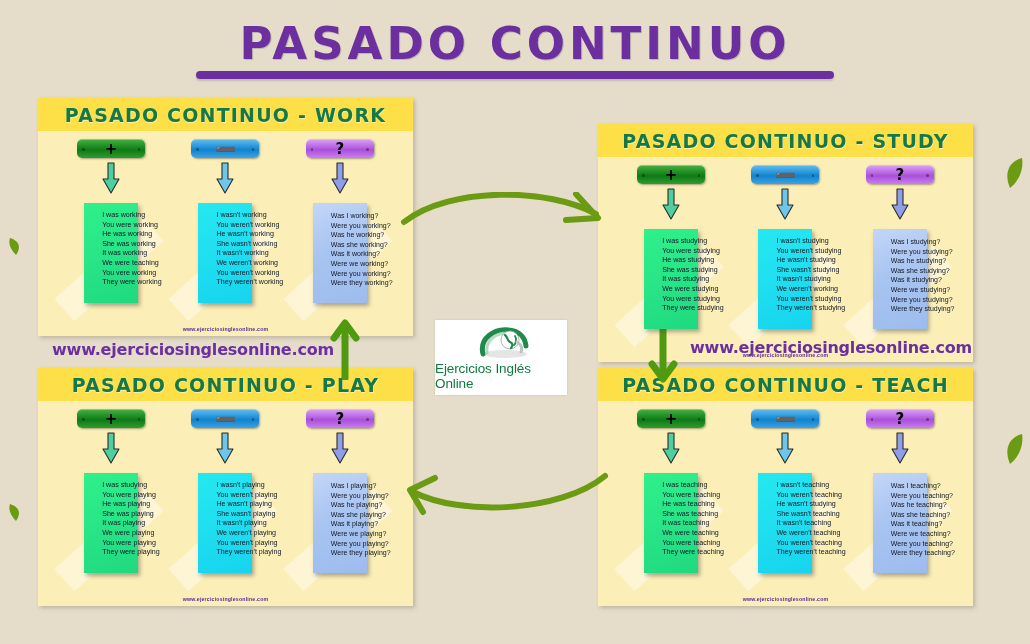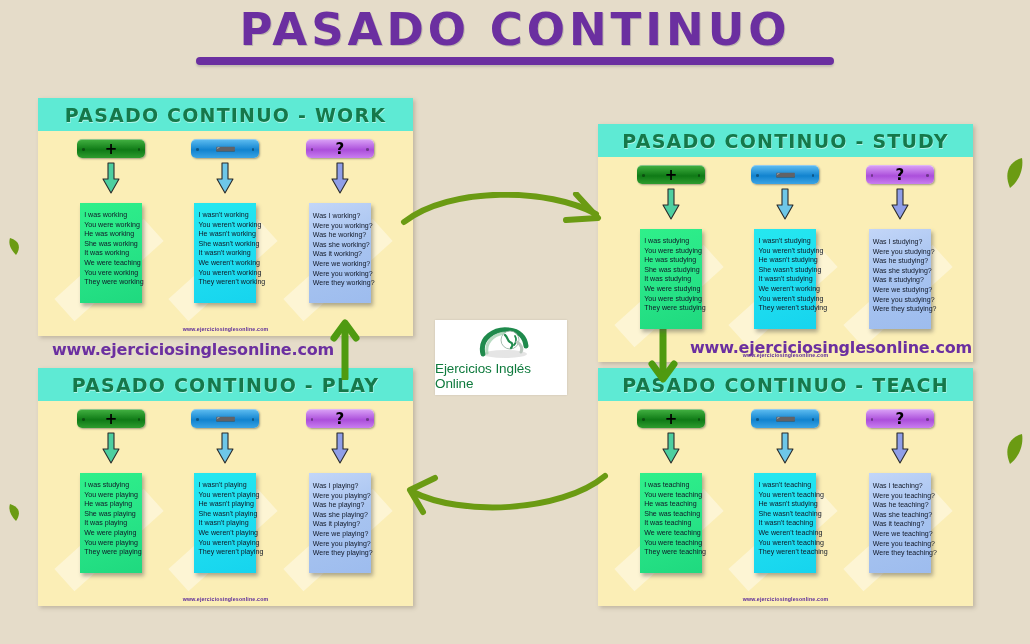--- a/index.html
+++ b/index.html
@@ -23,21 +23,21 @@
     height: 72px;
     text-align: center;
   }
   .page-title {
     font-family: "DejaVu Sans", sans-serif;
     font-size: 45px;
     font-weight: bold;
     color: #6b2fa0;
     letter-spacing: 4px;
     line-height: 52px;
-    padding-top: 4px;
+    padding-top: 18px;
     text-shadow: 1px 1px 0 rgba(120,120,120,0.35);
   }
   .title-underline {
     width: 638px;
     height: 8px;
     background: #6b2fa0;
     border-radius: 4px;
     margin: 1px auto 0 auto;
     box-shadow: 0 2px 2px rgba(120,120,120,0.3);
   }
@@ -49,21 +49,21 @@
     box-shadow: 2px 2px 4px rgba(120,110,90,0.35);
     overflow: hidden;
   }
   .panel-tl { left: 38px;  top: 98px;  width: 375px; height: 238px; }
   .panel-tr { left: 598px; top: 98px;  width: 375px; height: 238px; margin-top: 26px; }
   .panel-bl { left: 38px;  top: 368px; width: 375px; height: 238px; }
   .panel-br { left: 598px; top: 368px; width: 375px; height: 238px; }
 
   .panel-header {
     height: 33px;
-    background: #5eead4;
+    background: #fde047;
     display: flex;
     align-items: center;
     justify-content: center;
   }
   .panel-header-text {
     font-family: "DejaVu Sans", sans-serif;
     font-size: 19px;
     font-weight: bold;
     color: #15784a;
     letter-spacing: 1.2px;
@@ -138,23 +138,23 @@
     width: 120px;
     height: 30px;
     background: rgba(255,255,255,0.42);
     transform: rotate(-42deg);
     left: -10px;
     top: 52px;
     pointer-events: none;
   }
   .card {
     position: relative;
-    width: 62px;
+    width: 54px;
     min-height: 100px;
-    padding: 8px 4px 8px 4px;
+    padding: 8px 4px 8px 18px;
     box-shadow: 2px 3px 4px rgba(80,80,80,0.45);
     z-index: 2;
   }
   .card-pos { background: linear-gradient(160deg,#2ff08a 0%, #29e688 45%, #1fd97f 100%); }
   .card-neg { background: linear-gradient(160deg,#25e8f0 0%, #20dff0 45%, #16d4ee 100%); }
   .card-que { background: linear-gradient(160deg,#c3d6f8 0%, #a8c4f0 45%, #9dbcee 100%); }
   .card-line {
     font-family: "Liberation Sans", sans-serif;
     font-size: 7.1px;
     line-height: 9.6px;

